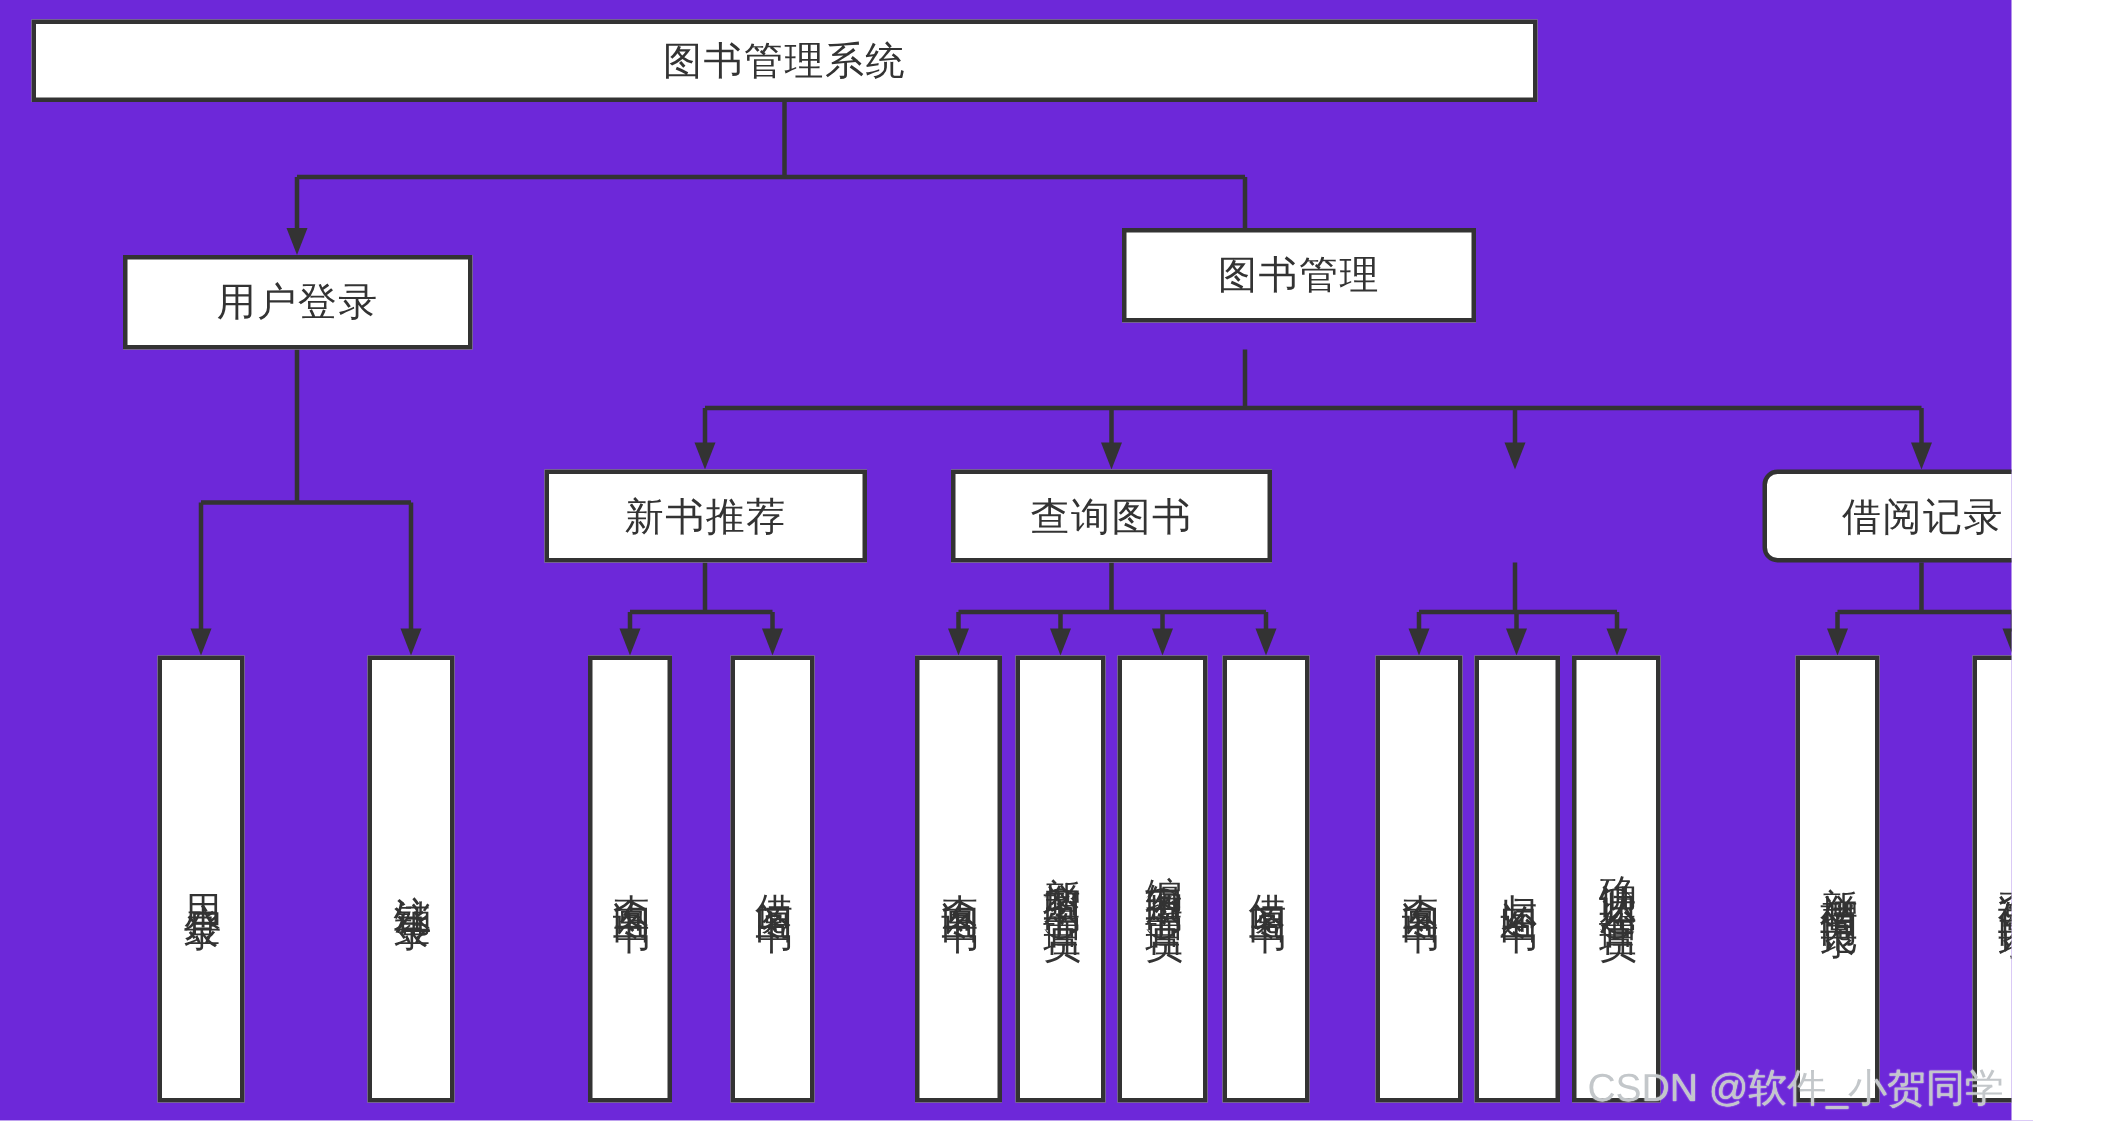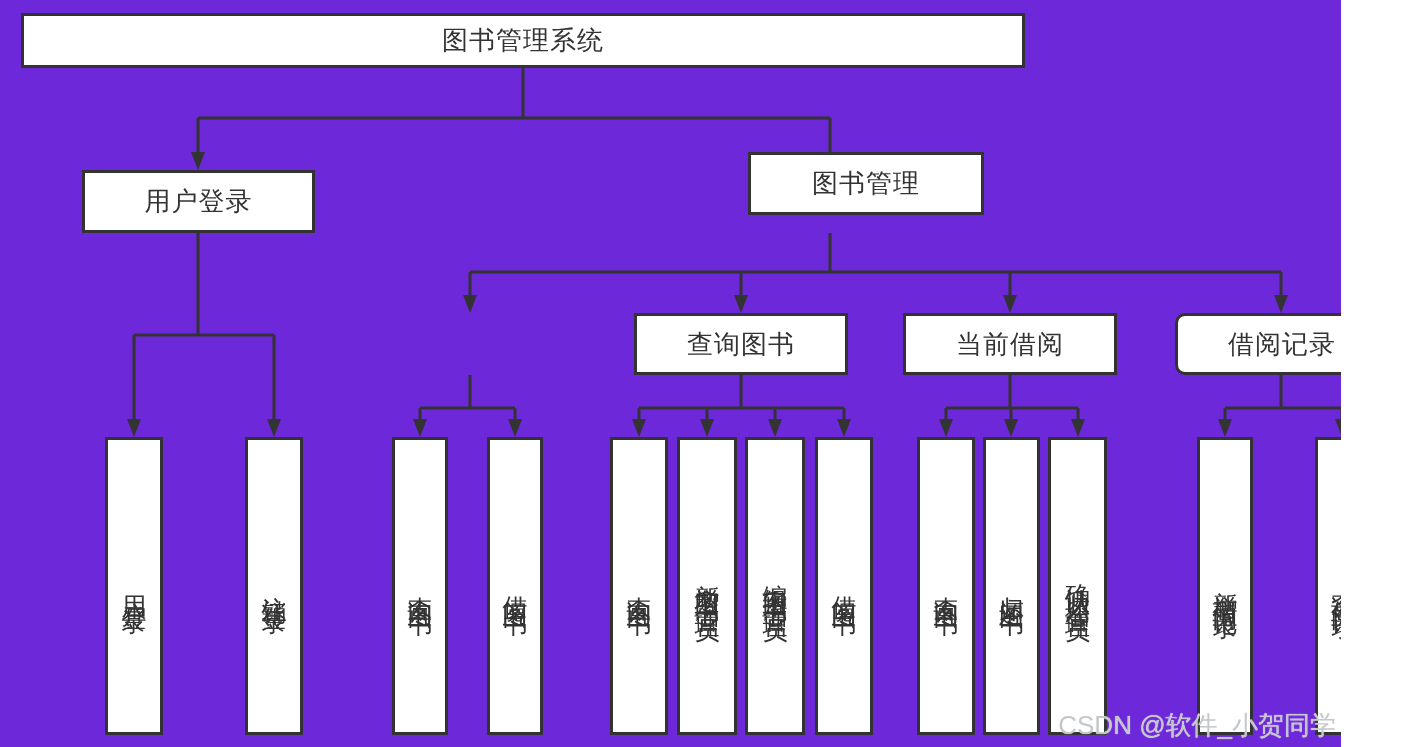--- a/index.html
+++ b/index.html
@@ -129,25 +129,25 @@
     <span class="hlabel">图书管理系统</span>
   </div>
 
   <div class="box" id="login-box">
     <span class="hlabel">用户登录</span>
   </div>
   <div class="box" id="mgmt-box">
     <span class="hlabel">图书管理</span>
   </div>
 
+  <div class="box" id="rec-box">
+    <span class="hlabel">新书推荐</span>
+  </div>
   <div class="box" id="bor-box">
     <span class="hlabel">查询图书</span>
-  </div>
-  <div class="box" id="cur-box">
-    <span class="hlabel">当前借阅</span>
   </div>
   <div class="box" id="rcd-box">
     <span class="hlabel">借阅记录</span>
   </div>
 
   <div class="box leaf" id="leaf-a1">
     <span class="vlabel">用户登录</span>
   </div>
   <div class="box leaf" id="leaf-a2">
     <span class="vlabel">注销登录</span>

